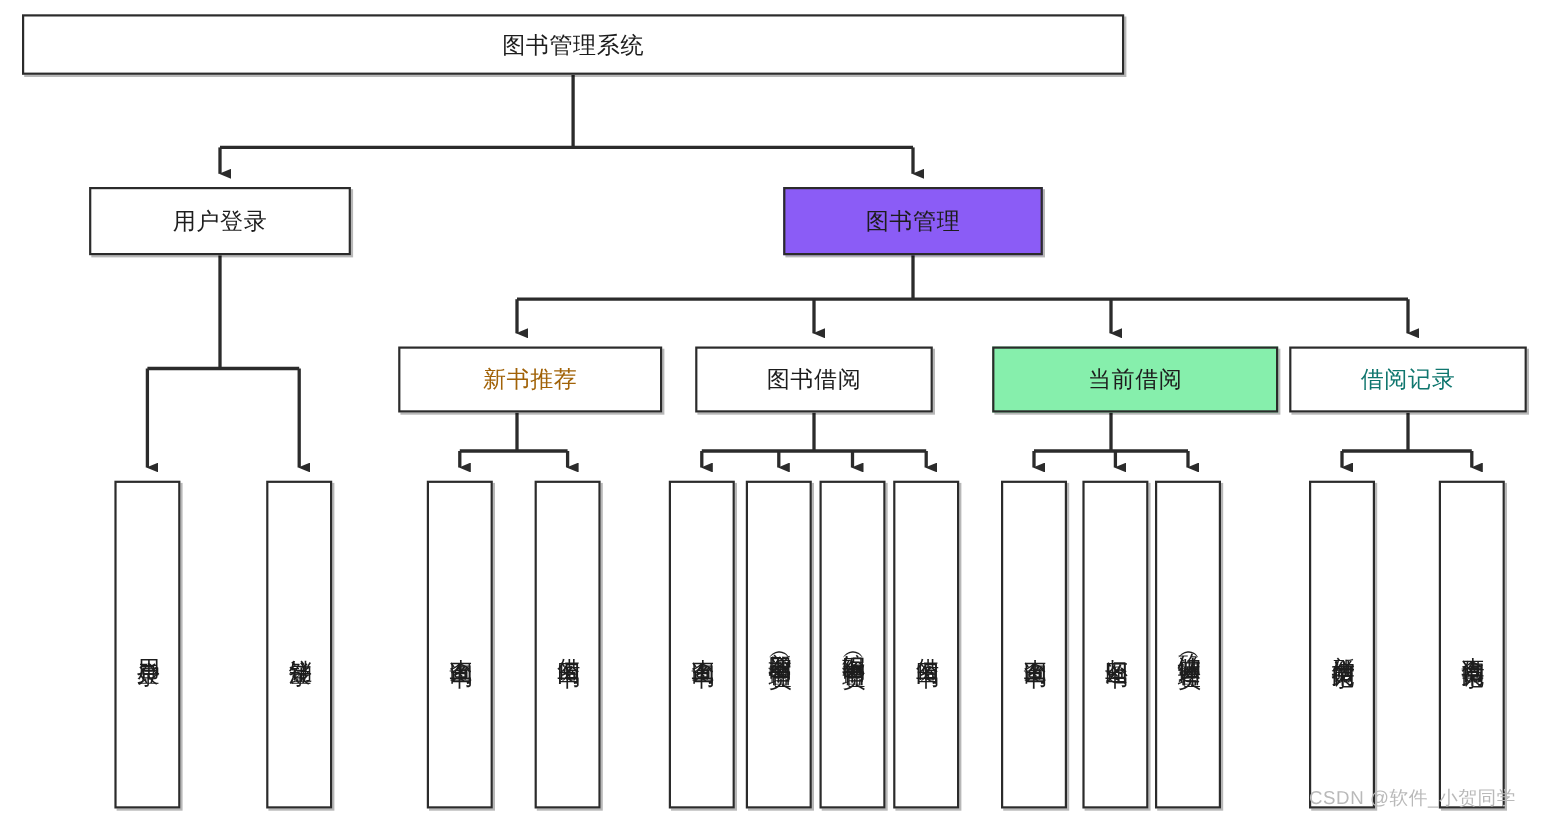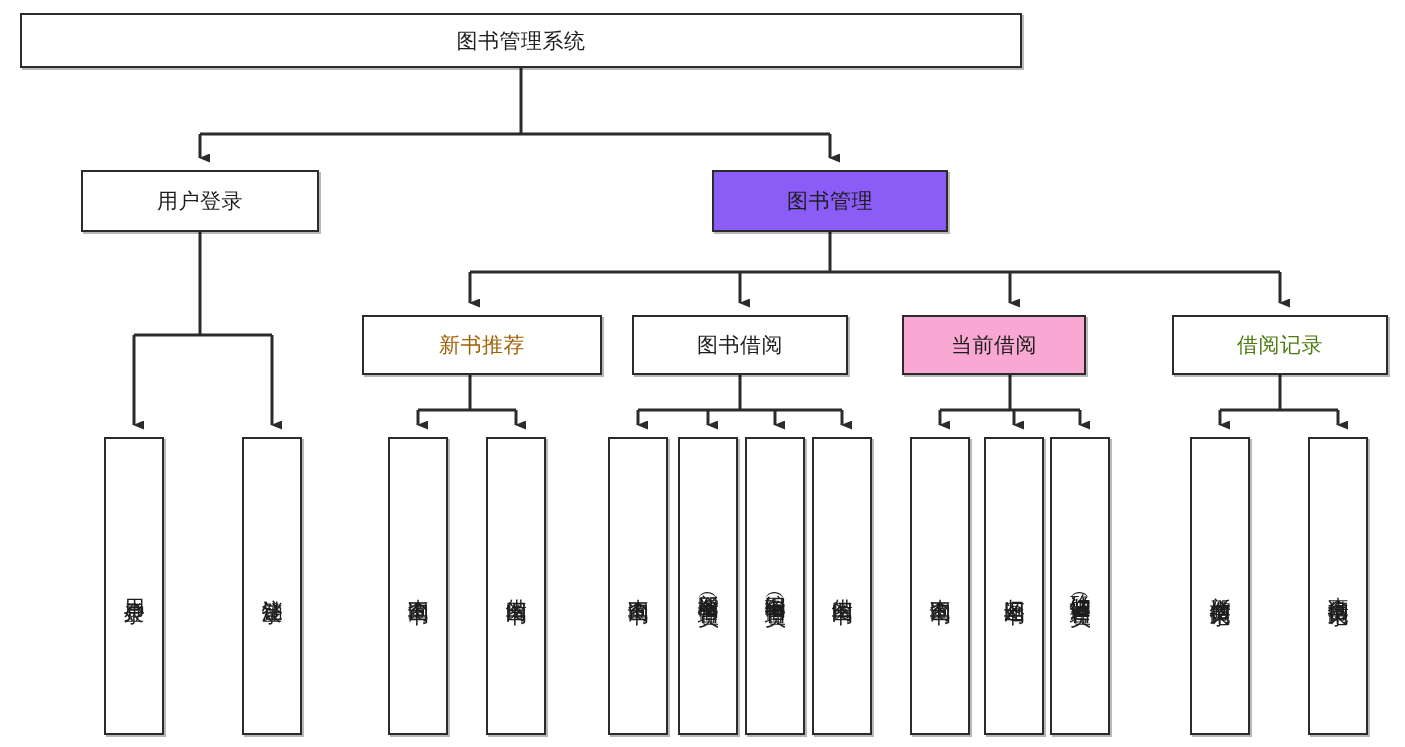--- a/index.html
+++ b/index.html
@@ -119,24 +119,24 @@
       </div>
       <div class="node horiz" style="left: 712px; top: 170px; width: 236px; height: 62px; border-color: rgb(43, 43, 43); background: #8b5cf6; color: rgb(29, 29, 29);">
         <span class="label">图书管理</span>
       </div>
       <div class="node horiz" style="left: 362px; top: 315px; width: 240px; height: 60px; border-color: rgb(43, 43, 43); background: rgb(255, 255, 255); color: #a16207;">
         <span class="label">新书推荐</span>
       </div>
       <div class="node horiz" style="left: 632px; top: 315px; width: 216px; height: 60px; border-color: rgb(43, 43, 43); background: rgb(255, 255, 255); color: rgb(29, 29, 29);">
         <span class="label">图书借阅</span>
       </div>
-      <div class="node horiz" style="left: 902px; top: 315px; width: 184px; height: 60px; border-color: rgb(43, 43, 43); background: #f9a8d4; color: rgb(29, 29, 29);">
+      <div class="node horiz" style="left: 902px; top: 315px; width: 260px; height: 60px; border-color: rgb(43, 43, 43); background: #86efac; color: rgb(29, 29, 29);">
         <span class="label">当前借阅</span>
       </div>
-      <div class="node horiz" style="left: 1172px; top: 315px; width: 216px; height: 60px; border-color: rgb(43, 43, 43); background: rgb(255, 255, 255); color: #4d7c0f;">
+      <div class="node horiz" style="left: 1172px; top: 315px; width: 216px; height: 60px; border-color: rgb(43, 43, 43); background: rgb(255, 255, 255); color: #0f766e;">
         <span class="label">借阅记录</span>
       </div>
       <div class="node vert" style="left: 104px; top: 437px; width: 60px; height: 298px; border-color: rgb(43, 43, 43); background: rgb(255, 255, 255); color: rgb(29, 29, 29);">
         <span class="label">用户登录</span>
       </div>
       <div class="node vert" style="left: 242px; top: 437px; width: 60px; height: 298px; border-color: rgb(43, 43, 43); background: rgb(255, 255, 255); color: rgb(29, 29, 29);">
         <span class="label">注销登录</span>
       </div>
       <div class="node vert" style="left: 388px; top: 437px; width: 60px; height: 298px; border-color: rgb(43, 43, 43); background: rgb(255, 255, 255); color: rgb(29, 29, 29);">
         <span class="label">查询图书</span>
@@ -165,13 +165,14 @@
       <div class="node vert" style="left: 1050px; top: 437px; width: 60px; height: 298px; border-color: rgb(43, 43, 43); background: rgb(255, 255, 255); color: rgb(29, 29, 29);">
         <span class="label">确认归还（管理员）</span>
       </div>
       <div class="node vert" style="left: 1190px; top: 437px; width: 60px; height: 298px; border-color: rgb(43, 43, 43); background: rgb(255, 255, 255); color: rgb(29, 29, 29);">
         <span class="label">新增借阅记录</span>
       </div>
       <div class="node vert" style="left: 1308px; top: 437px; width: 60px; height: 298px; border-color: rgb(43, 43, 43); background: rgb(255, 255, 255); color: rgb(29, 29, 29);">
         <span class="label">查询借阅记录</span>
       </div>
     </div>
+  <div class="watermark" id="watermark" style="left: 1190px; top: 714px; color: rgb(185, 185, 185);">CSDN @软件_小贺同学</div>
 </div>
 
 </body></html>

